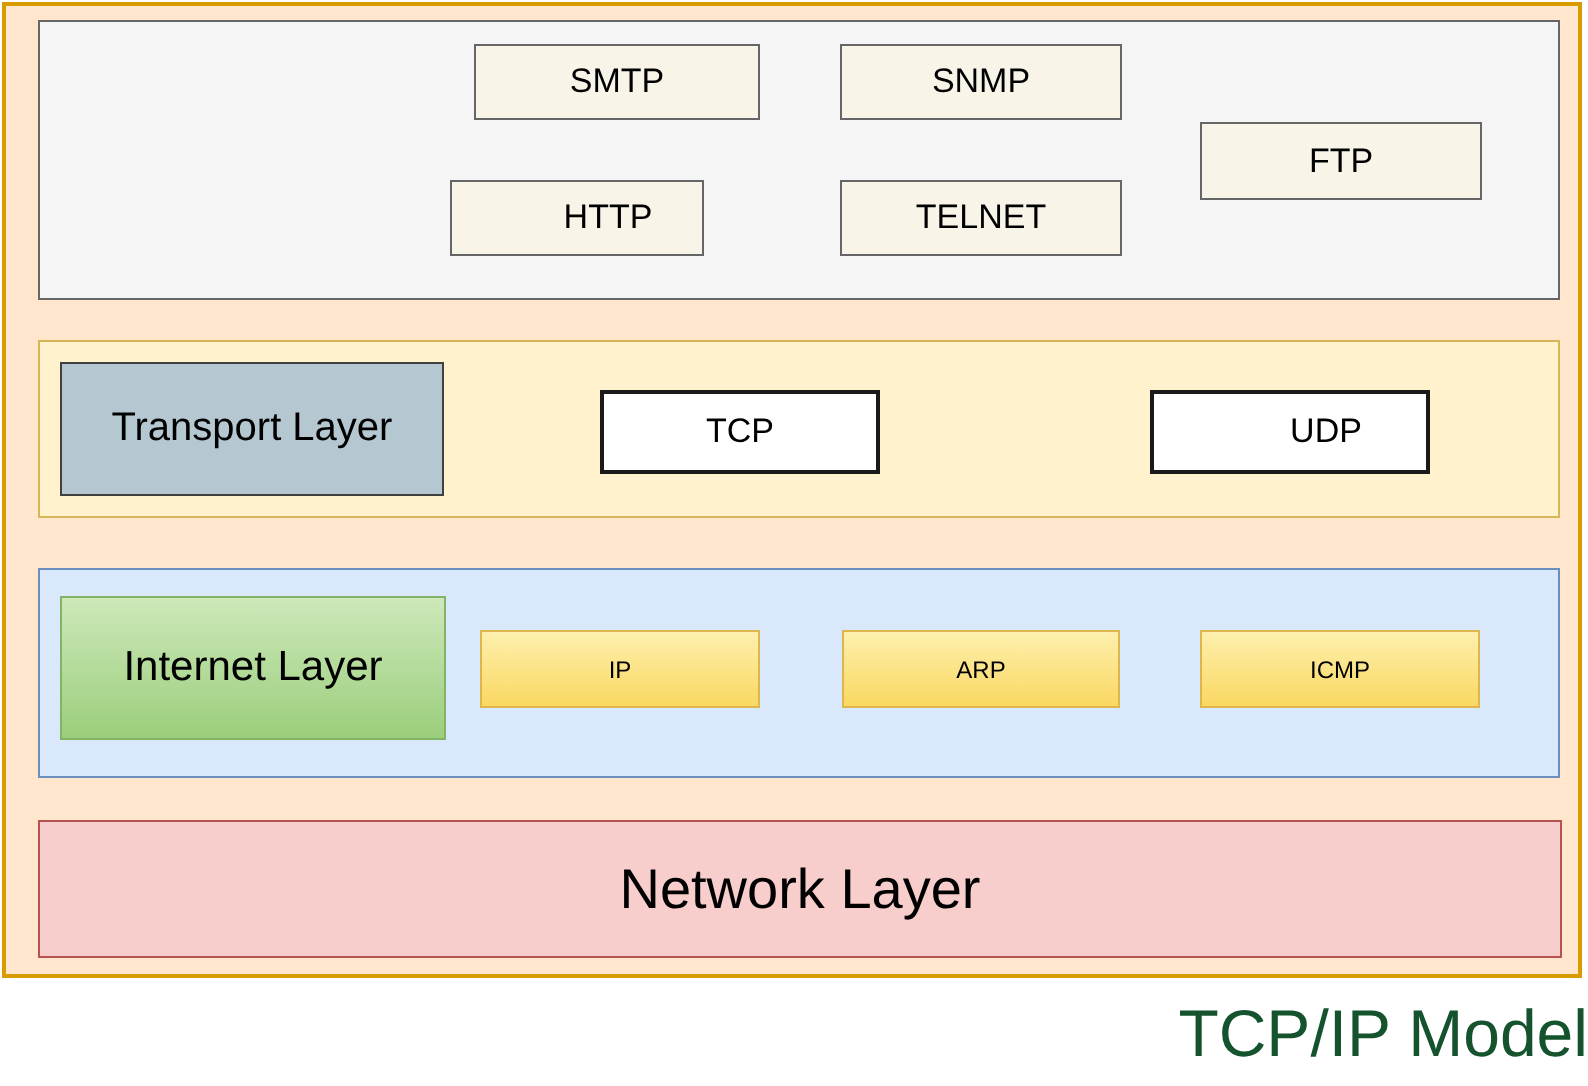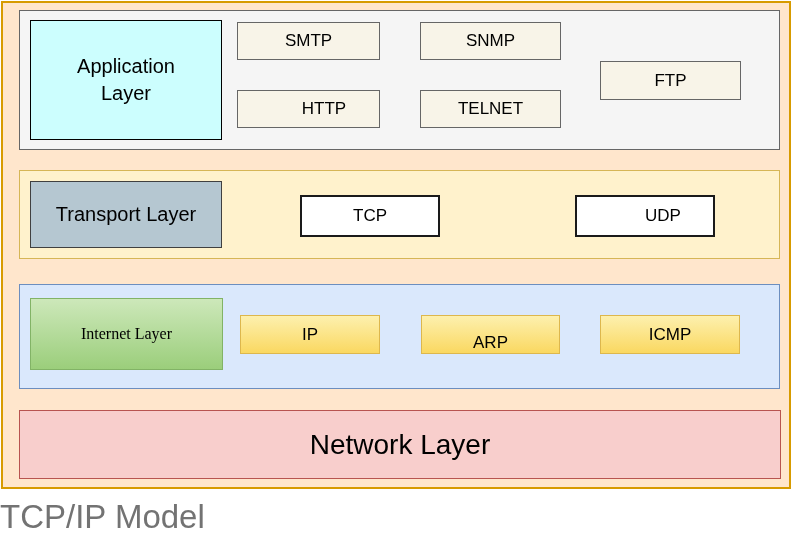--- a/index.html
+++ b/index.html
@@ -64,62 +64,58 @@
     border: 2px solid #1a1a1a;
     font-size: 17px;
   }
   .internet-row {
     background: #dae8fc;
     border: 1px solid #6c8ebf;
   }
   .internet-box {
     background: linear-gradient(180deg, #cde8ba 0%, #9bce7b 100%);
     border: 1px solid #82b366;
-    font-size: 16px;
-    font-family: Liberation Serif, serif;
+    font-size: 21px;
   }
   .proto-yellow {
     background: linear-gradient(180deg, #fdf0ae 0%, #fad861 100%);
     border: 1px solid #ddb74d;
-    font-size: 17px;
+    font-size: 12px;
   }
   .network-row {
     background: #f8cecc;
     border: 1px solid #b85450;
     font-size: 28px;
   }
   .diagram-title {
     width: 100%;
-    text-align: left;
+    text-align: right;
     font-size: 33px;
-    color: #737373;
+    color: #14532d;
   }
 </style>
 </head>
 <body>
 
 <div class="canvas">
 
   <div class="abs outer-frame" style="left:1px; top:1px; width:790px; height:488px;"></div>
 
   <div class="abs app-section" style="left:19px; top:10px; width:761px; height:140px;"></div>
 
-  <div class="abs app-box center" style="left:30px; top:20px; width:192px; height:120px;">
-    <span class="wrap-label">Application Layer</span>
-  </div>
 
   <div class="abs proto-cream center" style="left:237px; top:22px; width:143px; height:38px;">
     <span>SMTP</span>
   </div>
 
   <div class="abs proto-cream center" style="left:420px; top:22px; width:141px; height:38px;">
     <span>SNMP</span>
   </div>
 
-  <div class="abs proto-cream center" style="left:237px; top:90px; width:143px; height:38px;padding-left:31px;">
+  <div class="abs proto-cream center" style="left:225px; top:90px; width:127px; height:38px;padding-left:31px;">
     <span>HTTP</span>
   </div>
 
   <div class="abs proto-cream center" style="left:420px; top:90px; width:141px; height:38px;">
     <span>TELNET</span>
   </div>
 
   <div class="abs proto-cream center" style="left:600px; top:61px; width:141px; height:39px;">
     <span>FTP</span>
   </div>
@@ -141,21 +137,21 @@
   <div class="abs internet-row" style="left:19px; top:284px; width:761px; height:105px;"></div>
 
   <div class="abs internet-box center" style="left:30px; top:298px; width:193px; height:72px;">
     <span>Internet Layer</span>
   </div>
 
   <div class="abs proto-yellow center" style="left:240px; top:315px; width:140px; height:39px;">
     <span>IP</span>
   </div>
 
-  <div class="abs proto-yellow center" style="left:421px; top:315px; width:139px; height:39px;align-items:flex-end;">
+  <div class="abs proto-yellow center" style="left:421px; top:315px; width:139px; height:39px;">
     <span>ARP</span>
   </div>
 
   <div class="abs proto-yellow center" style="left:600px; top:315px; width:140px; height:39px;">
     <span>ICMP</span>
   </div>
 
   <div class="abs network-row center" style="left:19px; top:410px; width:762px; height:69px;">
     <span>Network Layer</span>
   </div>

